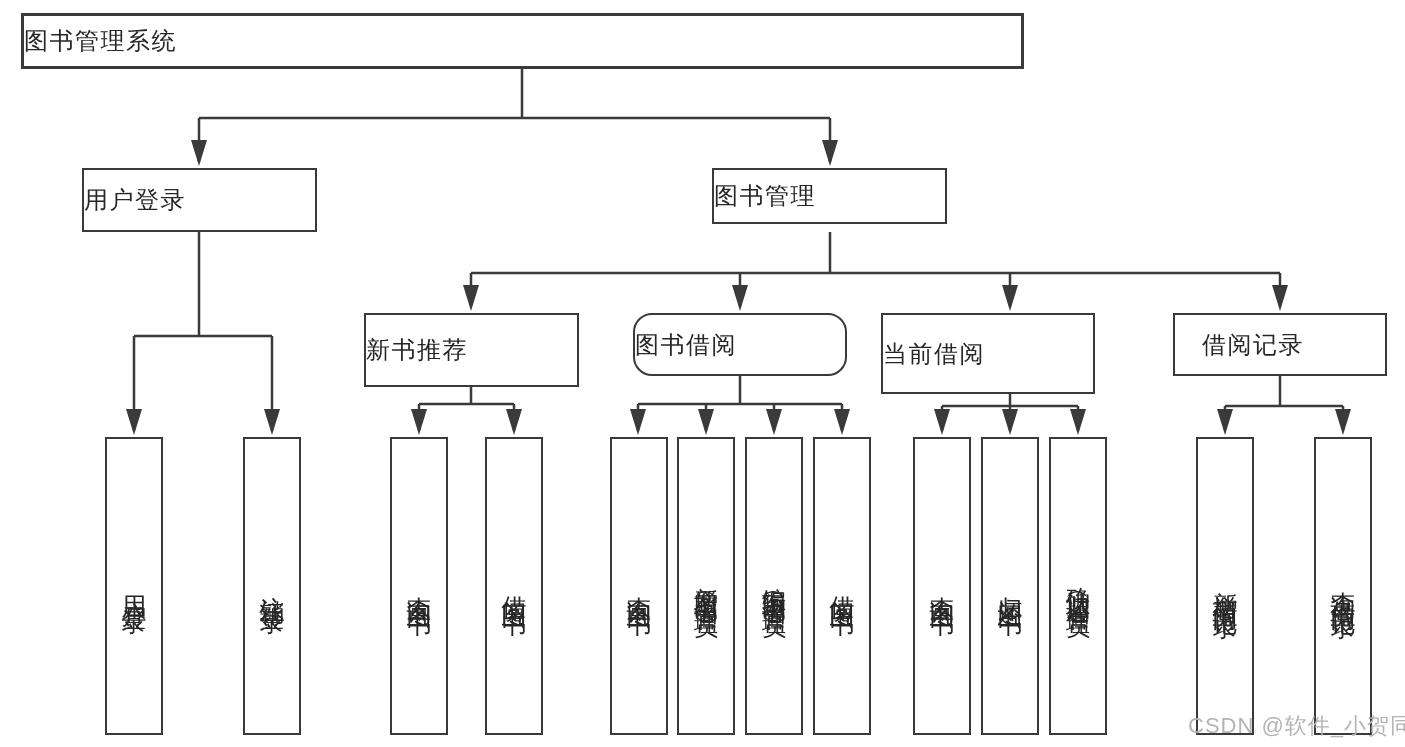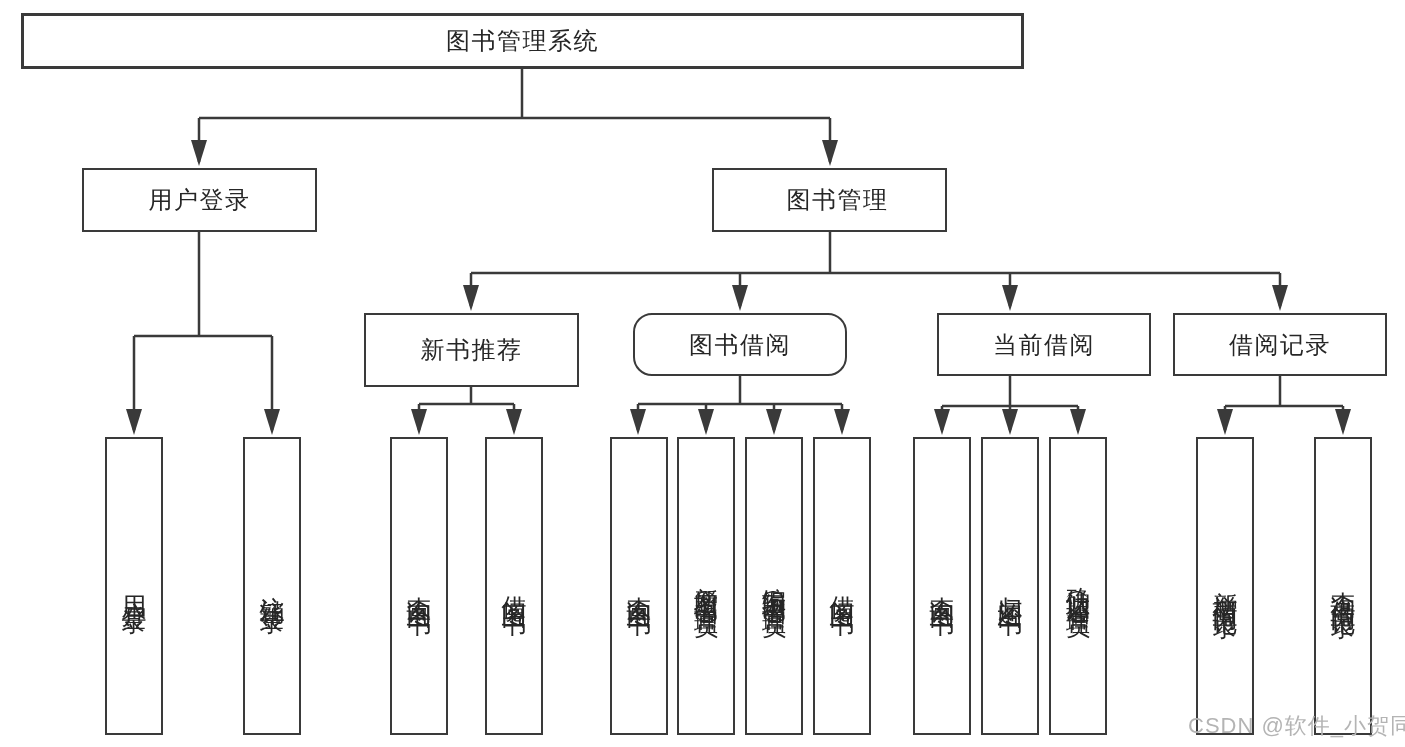--- a/index.html
+++ b/index.html
@@ -22,37 +22,37 @@
     color:var(--line);
     pointer-events:none;
   }
   .connectors path{stroke:currentColor;stroke-width:2.5;fill:none;}
   .connectors polygon{fill:currentColor;stroke:none;}
   .box{
     position:absolute;
     box-sizing:border-box;
     border:2.5px solid var(--line);
     background:#fff;
-    display:flex;align-items:center;justify-content:center;
+    display:flex;align-items:center;
     text-align:center;
   }
   .box .lbl{
     font-size:24px;
     letter-spacing:1.5px;
     color:var(--text);
     line-height:1;
     white-space:nowrap;
   }
   .root{left:21px;top:13px;width:1003px;height:56px;border-width:3px;}
   .n-user-login{left:82px;top:168px;width:235px;height:64px;}
-  .n-book-mgmt{left:712px;top:168px;width:235px;height:64px;padding-left:16px;}
+  .n-book-mgmt{left:712px;top:168px;width:235px;height:56px;}
   .n-recommend{left:364px;top:313px;width:215px;height:74px;}
   .n-borrow{left:633px;top:313px;width:214px;height:63px;border-radius:19px;}
-  .n-current{left:937px;top:313px;width:214px;height:63px;}
-  .n-records{left:1173px;top:313px;width:214px;height:63px;}
+  .n-current{left:881px;top:313px;width:214px;height:81px;}
+  .n-records{left:1173px;top:313px;width:214px;height:63px;padding-left:27px;}
   .vbox{
     position:absolute;
     top:437px;width:58px;height:298px;
     box-sizing:border-box;
     border:2.5px solid var(--line);
     background:#fff;
     display:flex;align-items:center;justify-content:center;
   }
   .vbox .vlbl{
     writing-mode:vertical-rl;

